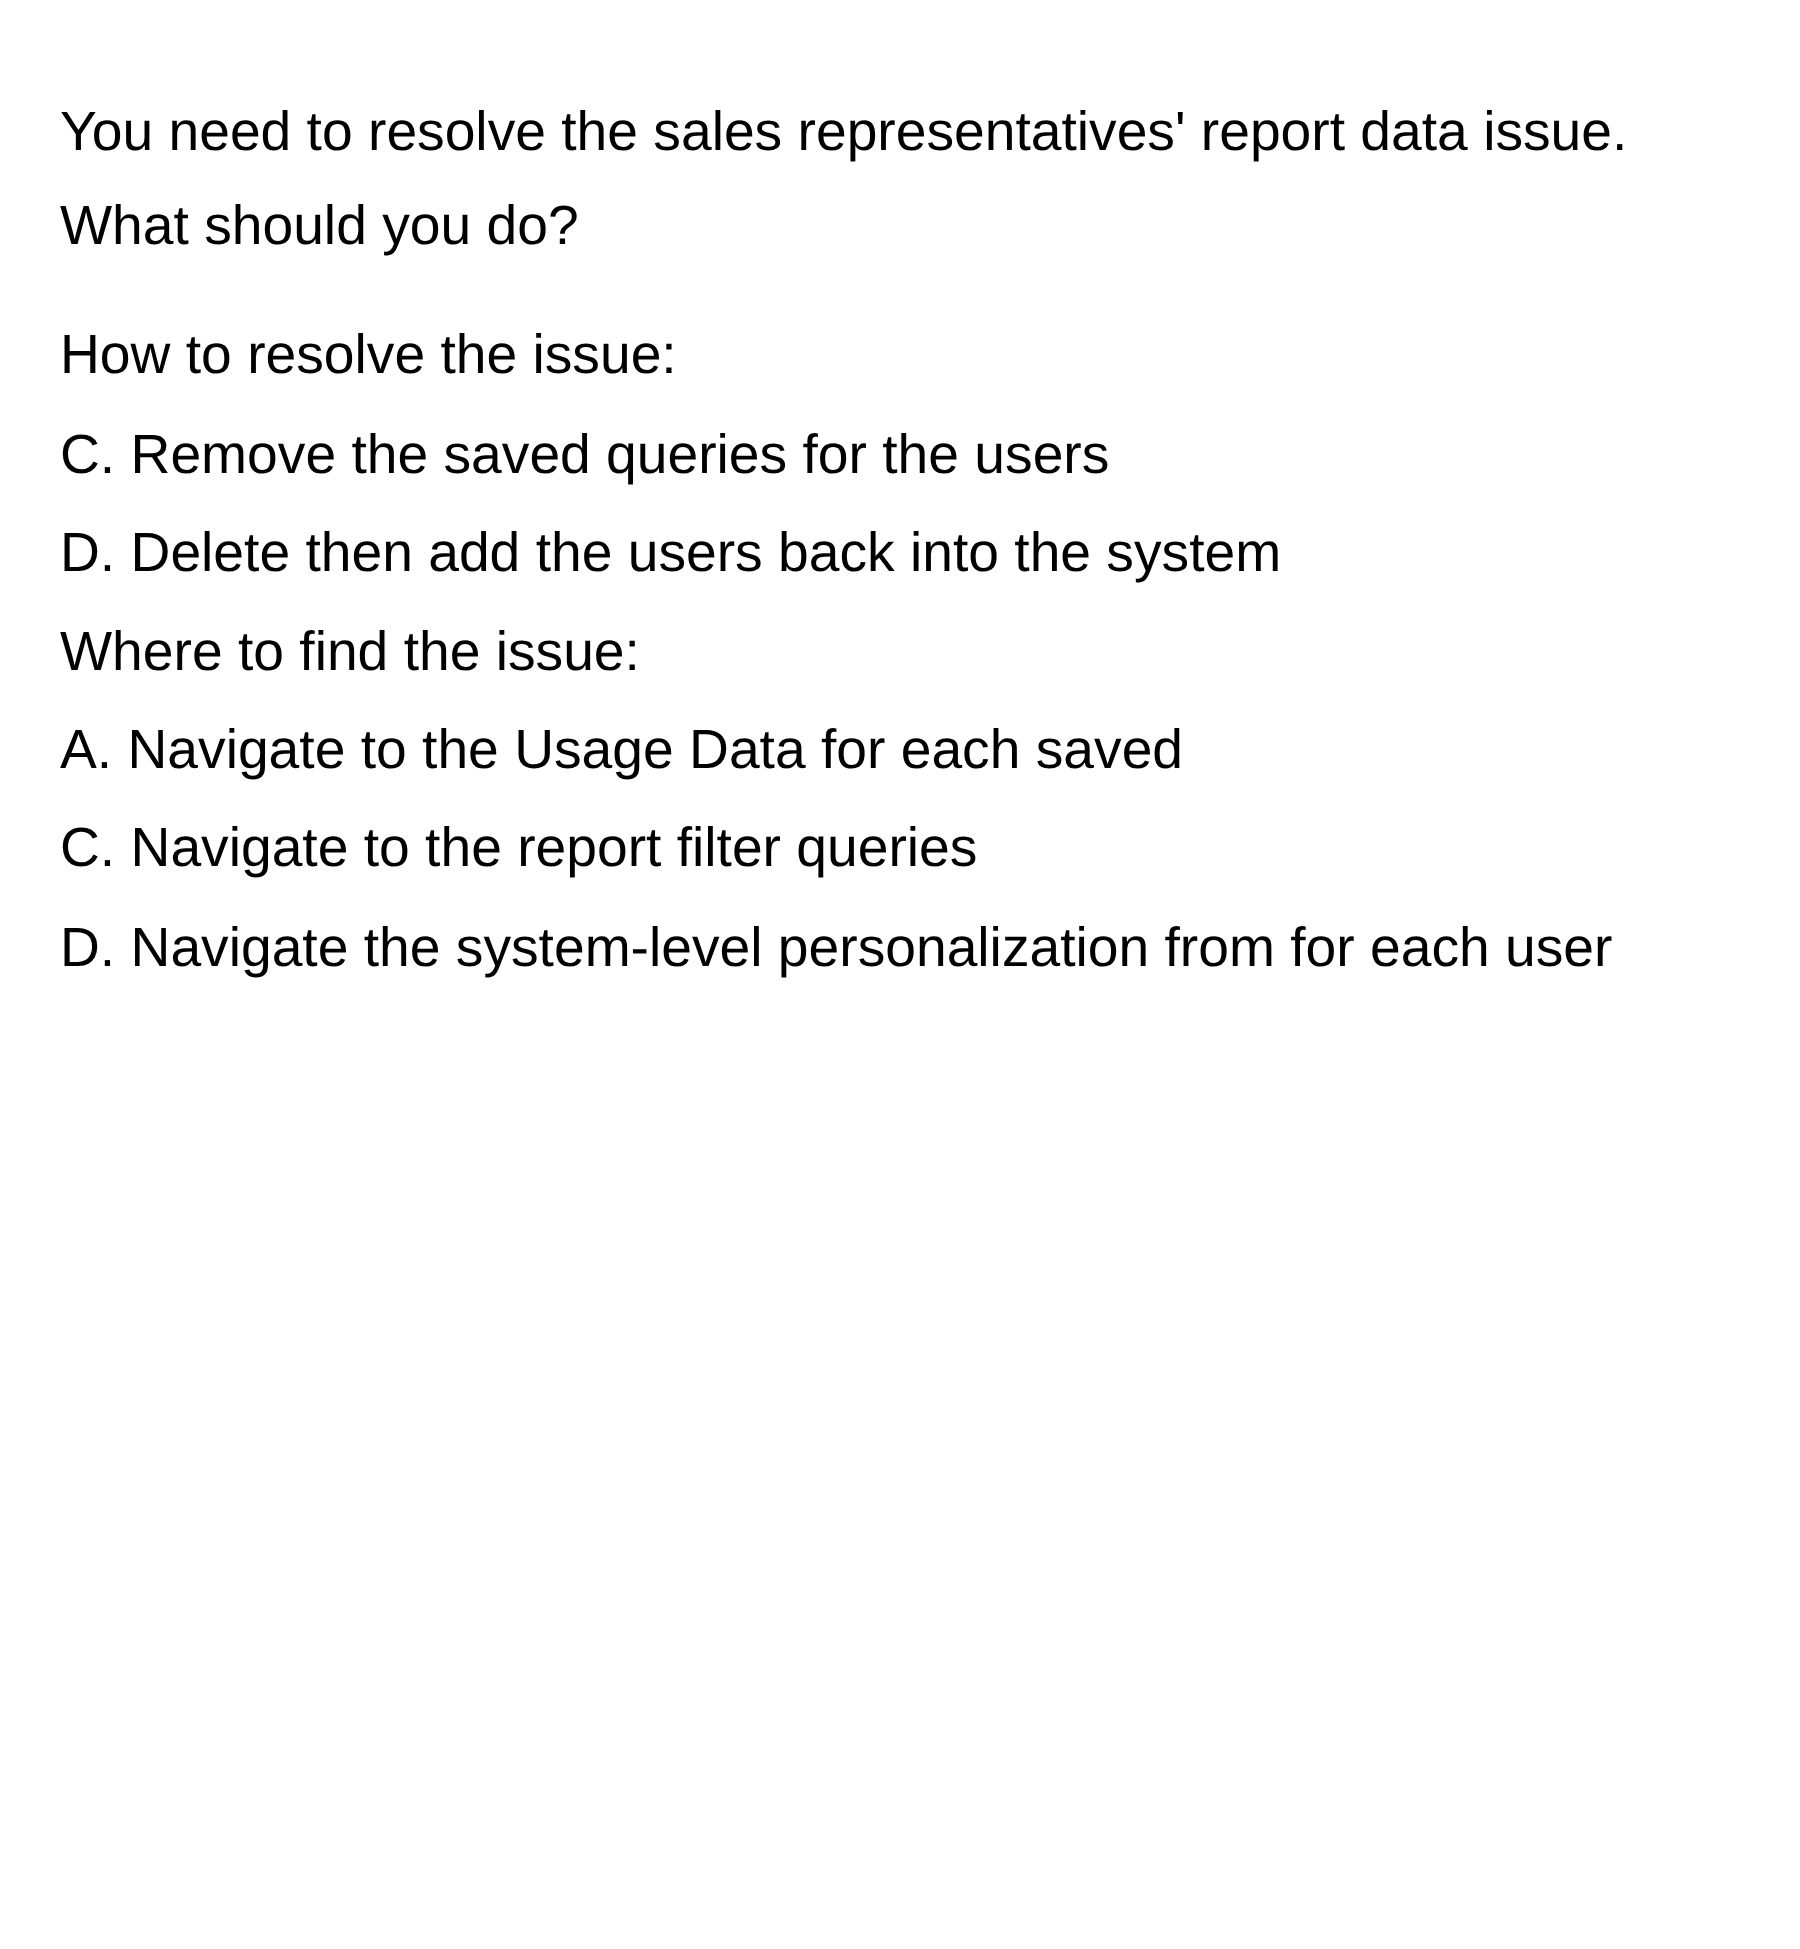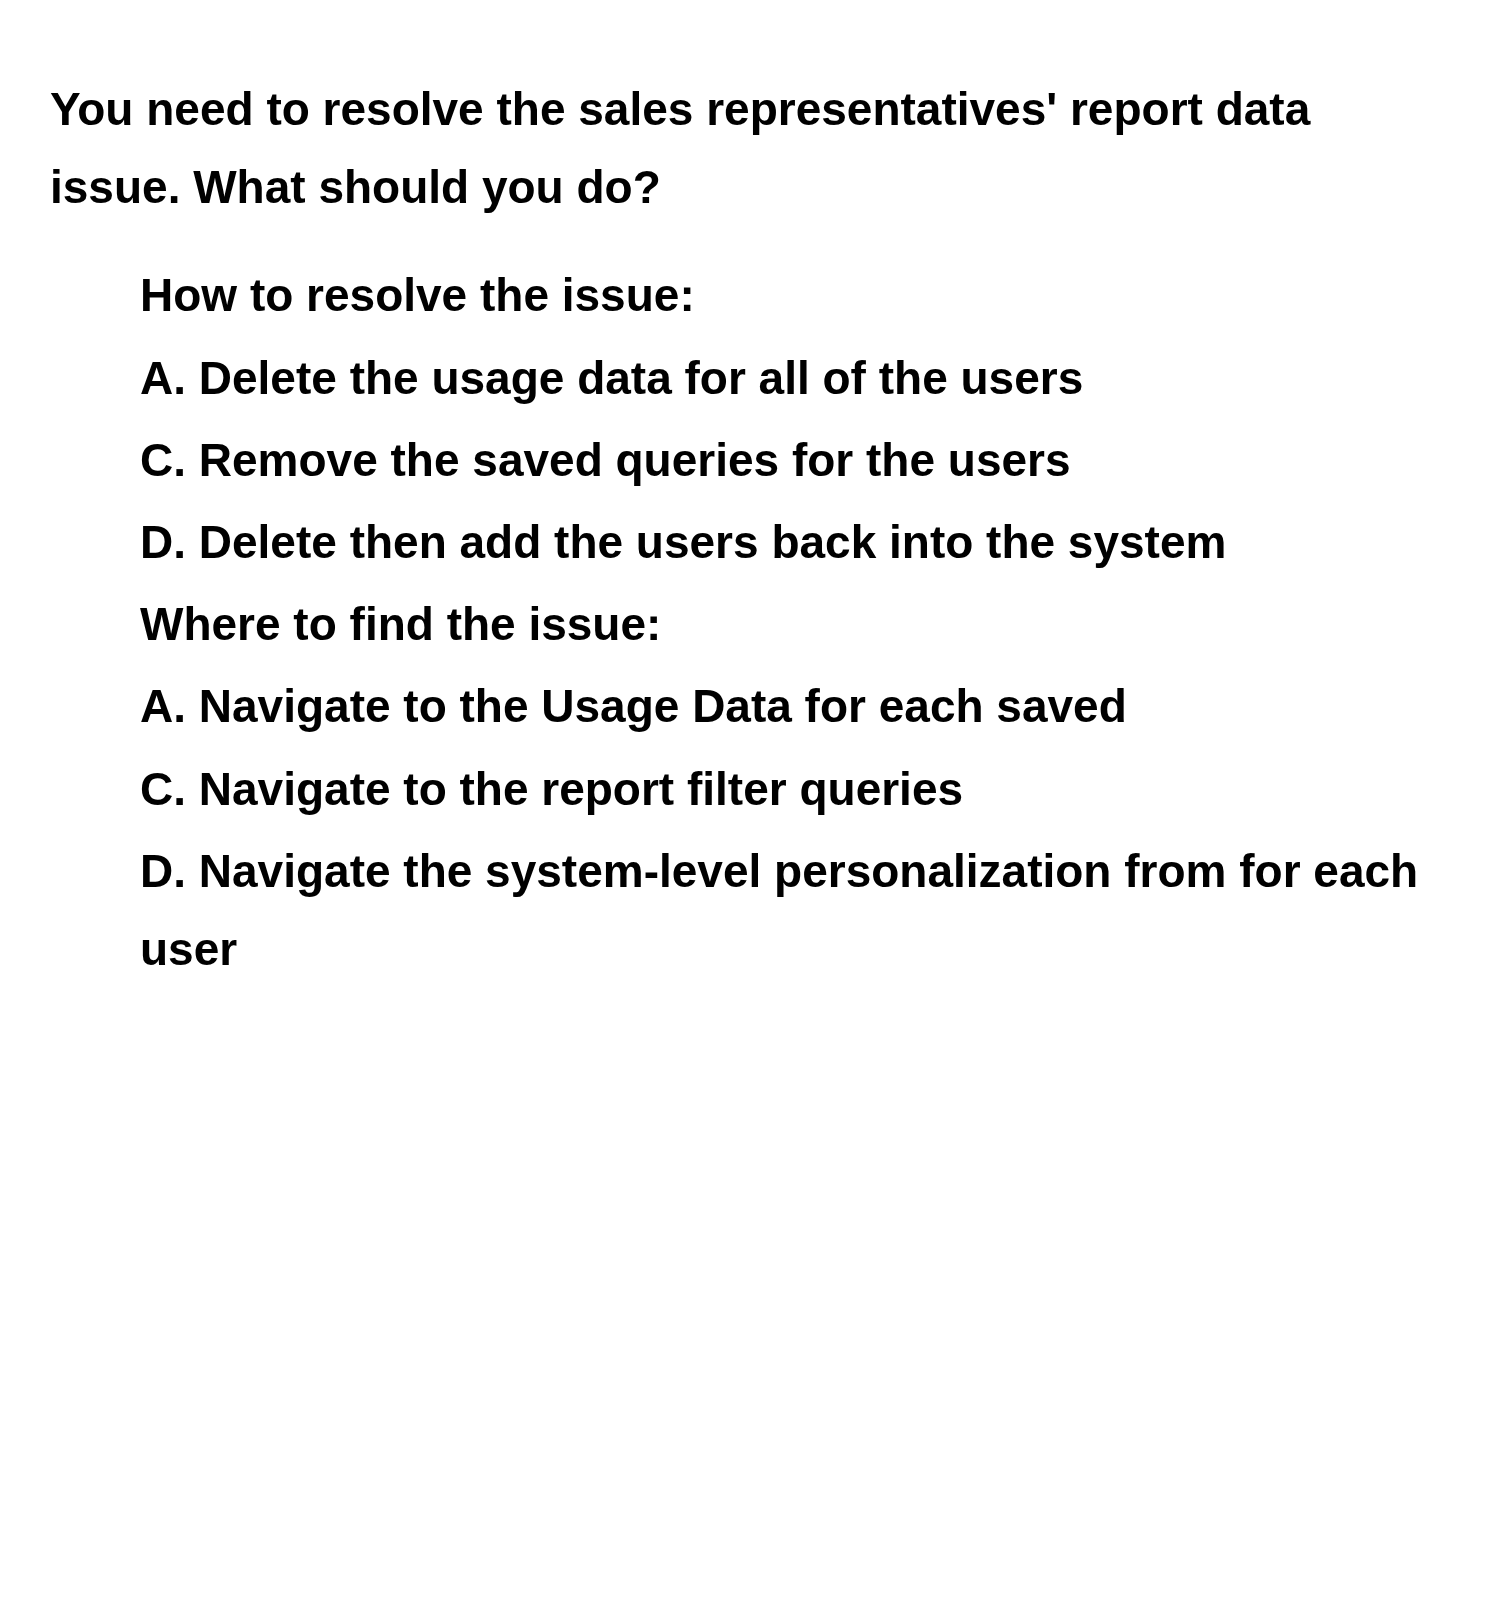--- a/index.html
+++ b/index.html
@@ -7,50 +7,47 @@
       padding: 0;
       width: 1500px;
       height: 1624px;
       background: #ffffff;
       font-family: -apple-system, BlinkMacSystemFont, "Segoe UI", Helvetica, Arial, sans-serif;
       color: #000000;
     }
     .container {
       padding: 70px 50px 50px 50px;
       box-sizing: border-box;
-      font-weight: bold;
     }
     .question {
       font-size: 46px;
       line-height: 1.7;
       margin-bottom: 30px;
     }
     .indented {
-      margin-left: 90px;
       font-size: 46px;
       line-height: 1.7;
     }
     .section-heading {
       margin-top: 4px;
       margin-bottom: 4px;
     }
     .option {
       margin-top: 4px;
       margin-bottom: 4px;
     }
   </style>
 </head>
 <body>
 
 <div class="container">
   <div class="question">You need to resolve the sales representatives' report data issue. What should you do?</div>
 
   <div class="indented">
     <div class="section-heading">How to resolve the issue:</div>
-    <div class="option">A. Delete the usage data for all of the users</div>
     <div class="option">C. Remove the saved queries for the users</div>
     <div class="option">D. Delete then add the users back into the system</div>
 
     <div class="section-heading">Where to find the issue:</div>
     <div class="option">A. Navigate to the Usage Data for each saved</div>
     <div class="option">C. Navigate to the report filter queries</div>
     <div class="option">D. Navigate the system-level personalization from for each user</div>
   </div>
 </div>
 

